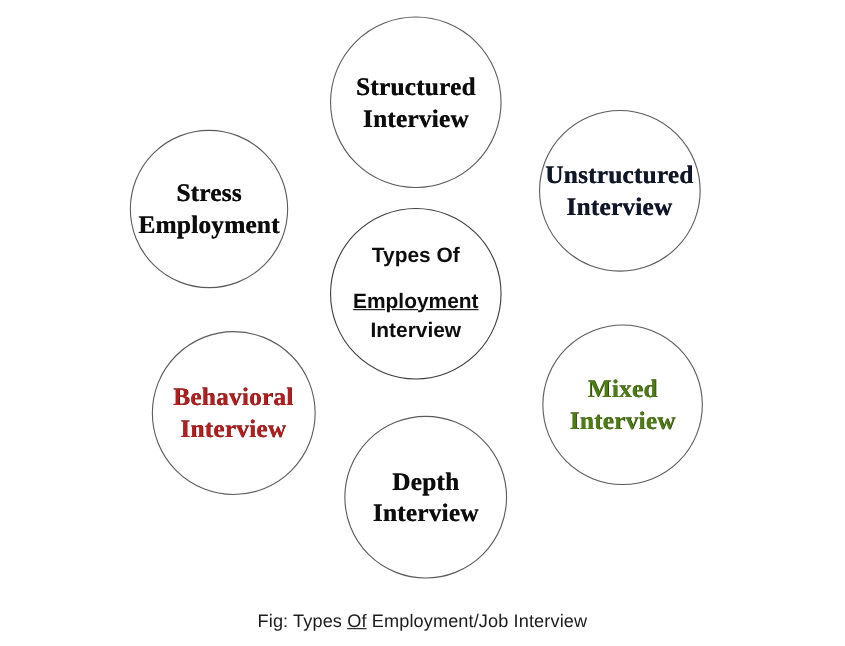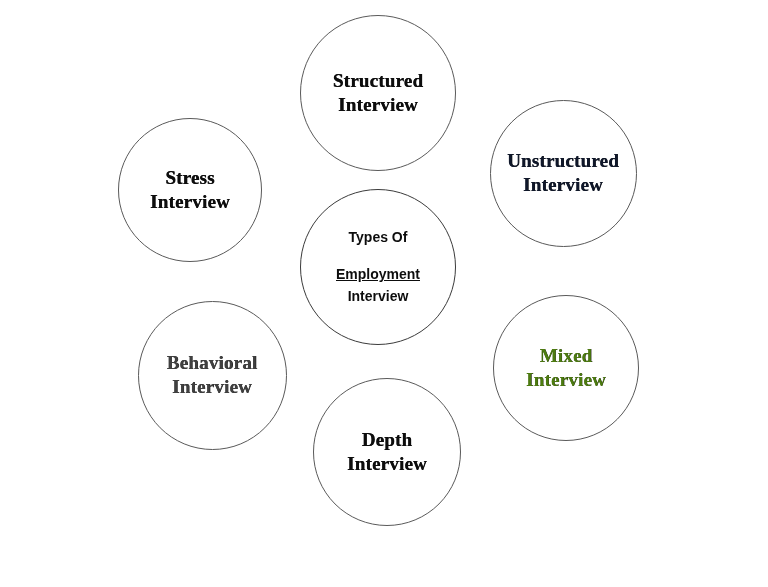--- a/index.html
+++ b/index.html
@@ -25,34 +25,34 @@
     background: #ffffff;
     display: flex;
     flex-direction: column;
     align-items: center;
     justify-content: center;
     text-align: center;
   }
   .node-label {
     font-family: "Liberation Serif", serif;
     font-weight: bold;
-    font-size: 19px;
+    font-size: 23px;
     line-height: 1.28;
     color: #0d0d0d;
     letter-spacing: 0.2px;
     white-space: pre-line;
     text-shadow: 0.35px 0 0 #111;
   }
   .center-node {
     border: 1.6px solid #3b3b3b;
   }
   .center-label {
     font-family: "Liberation Sans", sans-serif;
     font-weight: bold;
-    font-size: 14px;
+    font-size: 19px;
     line-height: 1.05;
     color: #0b0b0b;
   }
   .center-label .line-top {
     display: block;
     margin-bottom: 22px;
   }
   .center-label .line-mid {
     display: block;
     margin-bottom: 7px;
@@ -95,31 +95,32 @@
     <span class="node-label" style="color: #4d7c0f;">Mixed
 Interview</span>
   </div>
 
   <div class="node" id="node-depth" style="width: 148px; height: 148px; left: 313px; top: 378px; border-color: rgb(90, 90, 90);">
     <span class="node-label" style="color: rgb(13, 13, 13);">Depth
 Interview</span>
   </div>
 
   <div class="node" id="node-behavioral" style="width: 149px; height: 149px; left: 137.5px; top: 300.5px; border-color: rgb(90, 90, 90);">
-    <span class="node-label" style="color: #404040;">Behavioral
+    <span class="node-label" style="color: #b91c1c;">Behavioral
 Interview</span>
   </div>
 
   <div class="node" id="node-stress" style="width: 144px; height: 144px; left: 118px; top: 118px; border-color: rgb(90, 90, 90);">
     <span class="node-label" style="color: rgb(13, 13, 13);">Stress
-Interview</span>
+Employment</span>
   </div>
 
   <div class="node center-node" id="node-center" style="width: 156px; height: 156px; left: 300px; top: 189px; border-color: rgb(59, 59, 59);">
     <span class="center-label" style="color: rgb(13, 13, 13);">
       <span class="line-top">Types Of</span>
       <span class="line-mid">Employment</span>
       <span class="line-bot">Interview</span>
     </span>
   </div>
 
+  <div id="caption" style="color: rgb(27, 27, 27);"><span>Fig: Types </span><span class="u">Of</span><span> Employment/Job Interview</span></div>
 
 </div>
 
 </body></html>

